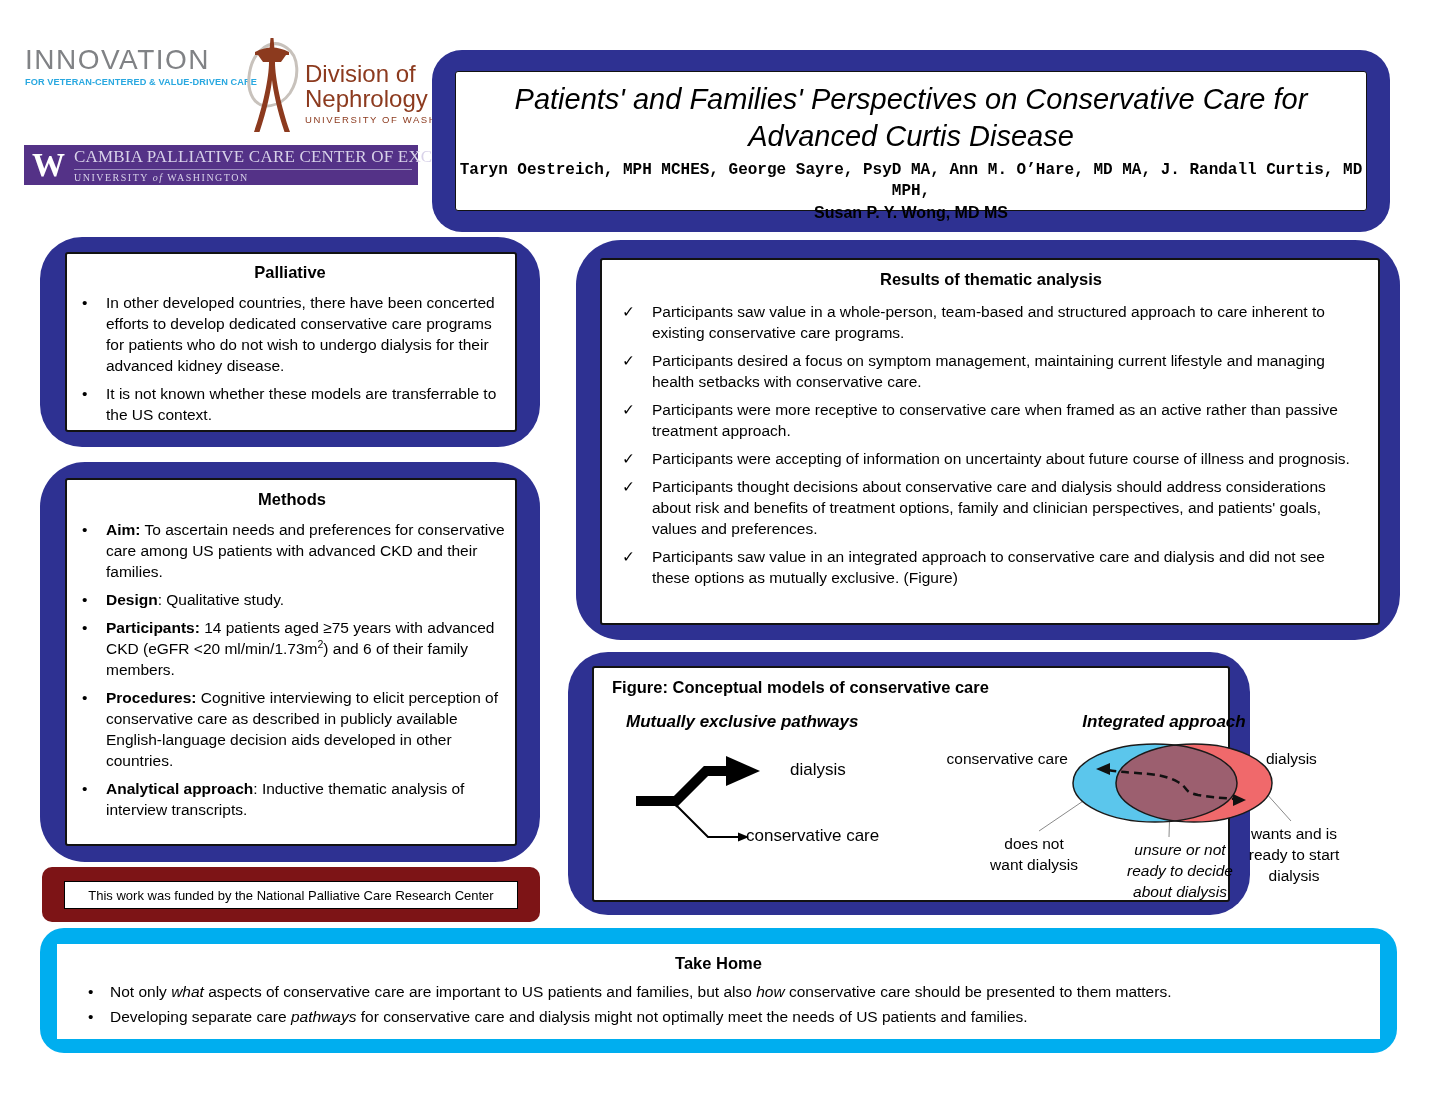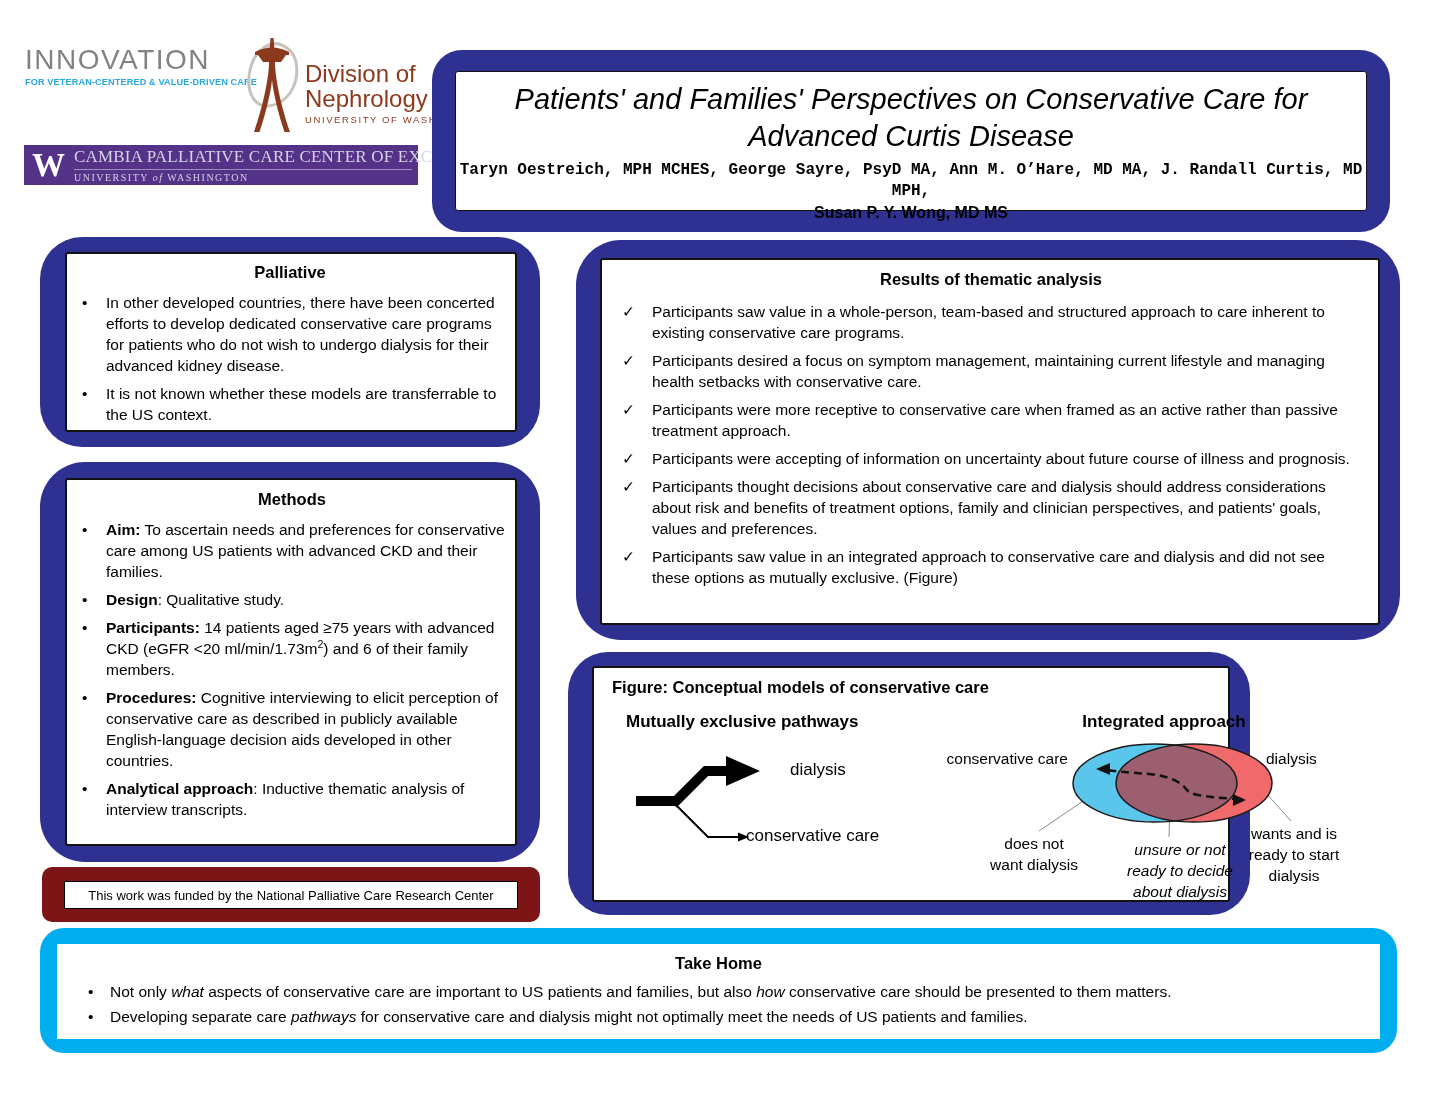--- a/index.html
+++ b/index.html
@@ -62,21 +62,21 @@
 
   #results-box{left:576px;top:240px;width:824px;height:400px;border-radius:45px;}
   #results-inner{left:24px;top:18px;right:20px;bottom:15px;padding:10px 14px 0 16px;}
   #results-inner .sec-title{margin-bottom:12px;}
   #results-inner ul.blist .marker{flex:0 0 30px;padding-left:4px;}
 
   
   #figure-box{left:568px;top:652px;width:682px;height:263px;border-radius:40px;}
   #figure-inner{left:24px;top:14px;right:20px;bottom:13px;}
   #figure-title{position:absolute;left:18px;top:10px;font-weight:bold;font-size:16.5px;}
-  .fig-sub{position:absolute;font-weight:bold;font-size:17px;}
+  .fig-sub{position:absolute;font-weight:bold;font-style:italic;font-size:17px;}
   #subtitle-left{left:32px;top:44px;}
   #subtitle-right{left:420px;top:44px;width:300px;text-align:center;}
   #branch-svg{position:absolute;left:36px;top:78px;}
   #label-dialysis-left{position:absolute;left:196px;top:92px;font-size:17px;}
   #label-cc-left{position:absolute;left:152px;top:158px;font-size:17px;}
   #venn{position:absolute;left:338px;top:69px;width:410px;height:175px;}
   #venn svg{position:absolute;left:0;top:0;}
   .venn-label{position:absolute;font-size:15.5px;line-height:20px;}
   #venn-cc{left:0;top:12px;width:136px;text-align:right;}
   #venn-d{left:334px;top:12px;}

